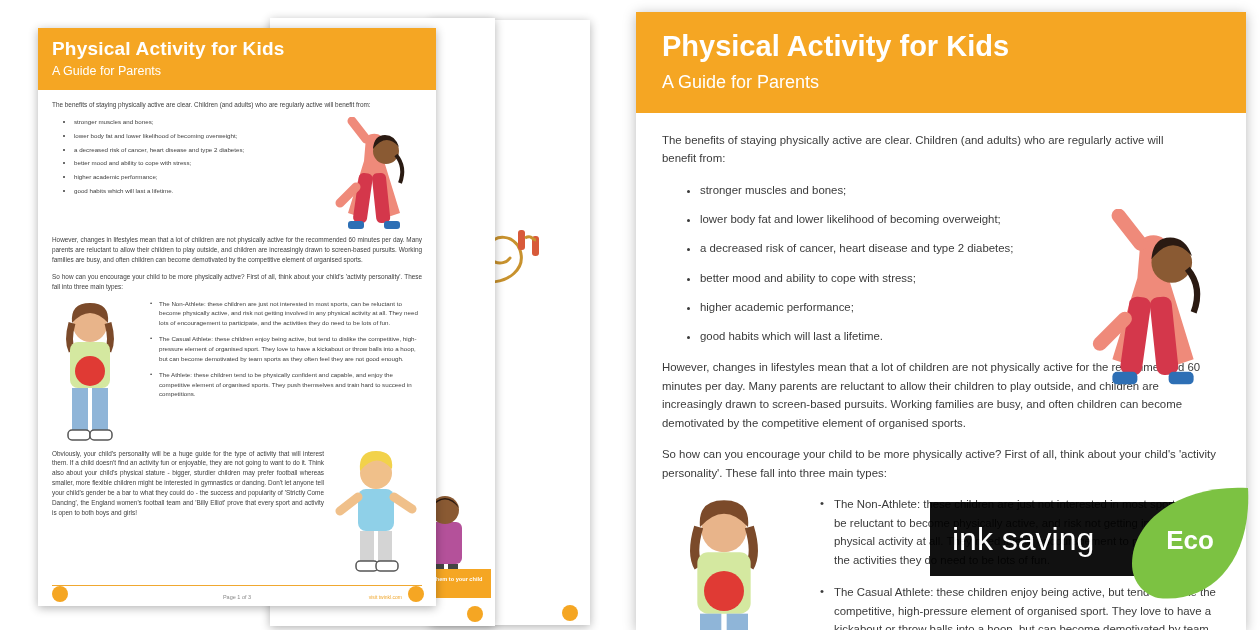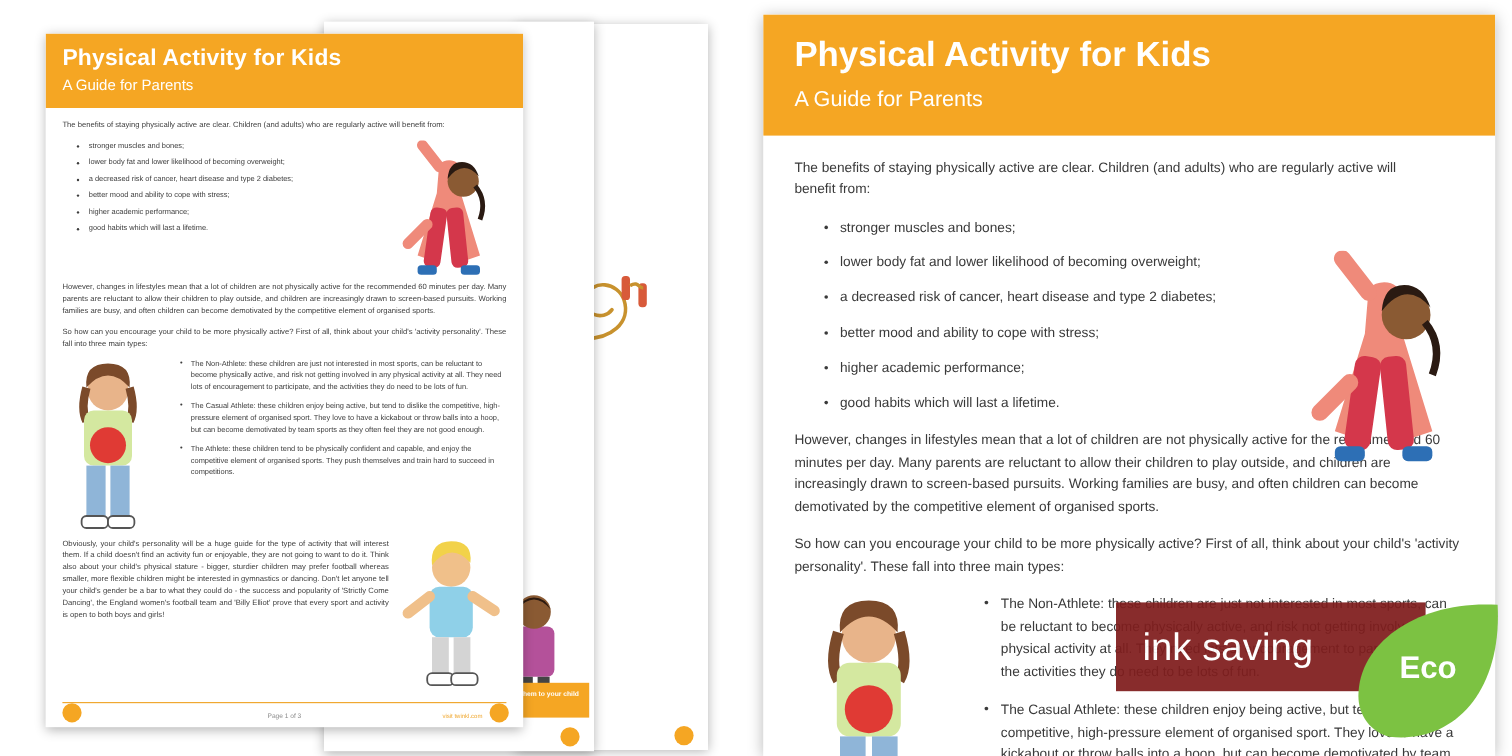--- a/index.html
+++ b/index.html
@@ -112,26 +112,26 @@
 
   
   .eco-badge {
     position: absolute; right: 0px; bottom: 30px;
     width: 330px; height: 120px;
     display: flex; align-items: center;
   }
   .eco-pill {
     position: absolute; left: 0; top: 22px;
     width: 258px; height: 74px;
-    background: #7f1d1d; opacity: 0.93;
+    background: #000000; opacity: 0.93;
     display: flex; align-items: center;
     padding-left: 22px;
   }
   .eco-pill span { color: #ffffff; font-size: 32px; }
-  .eco-leaf { position: absolute; right: 4px; top: 16px; width: 132px; height: 122px; }
+  .eco-leaf { position: absolute; right: 4px; top: 0px; width: 132px; height: 122px; }
   .eco-leaf .lbl {
     position: absolute; left: 0; right: 0; top: 45px; text-align: center;
     color: #ffffff; font-size: 26px; font-weight: bold;
   }
 
   
   .illus { display: block; }
 </style>
 </head>
 <body>

